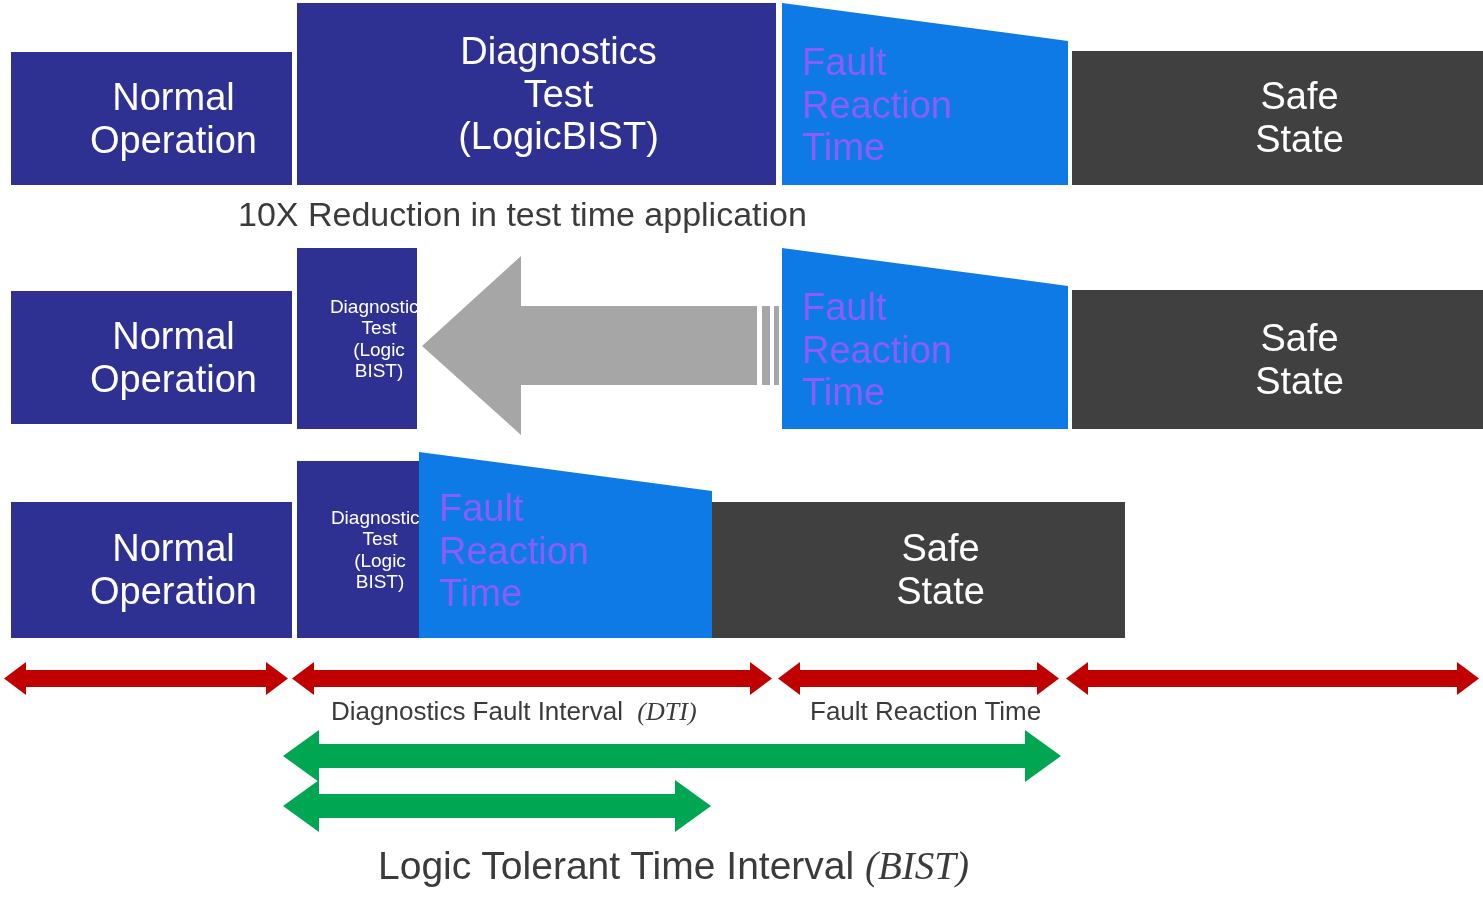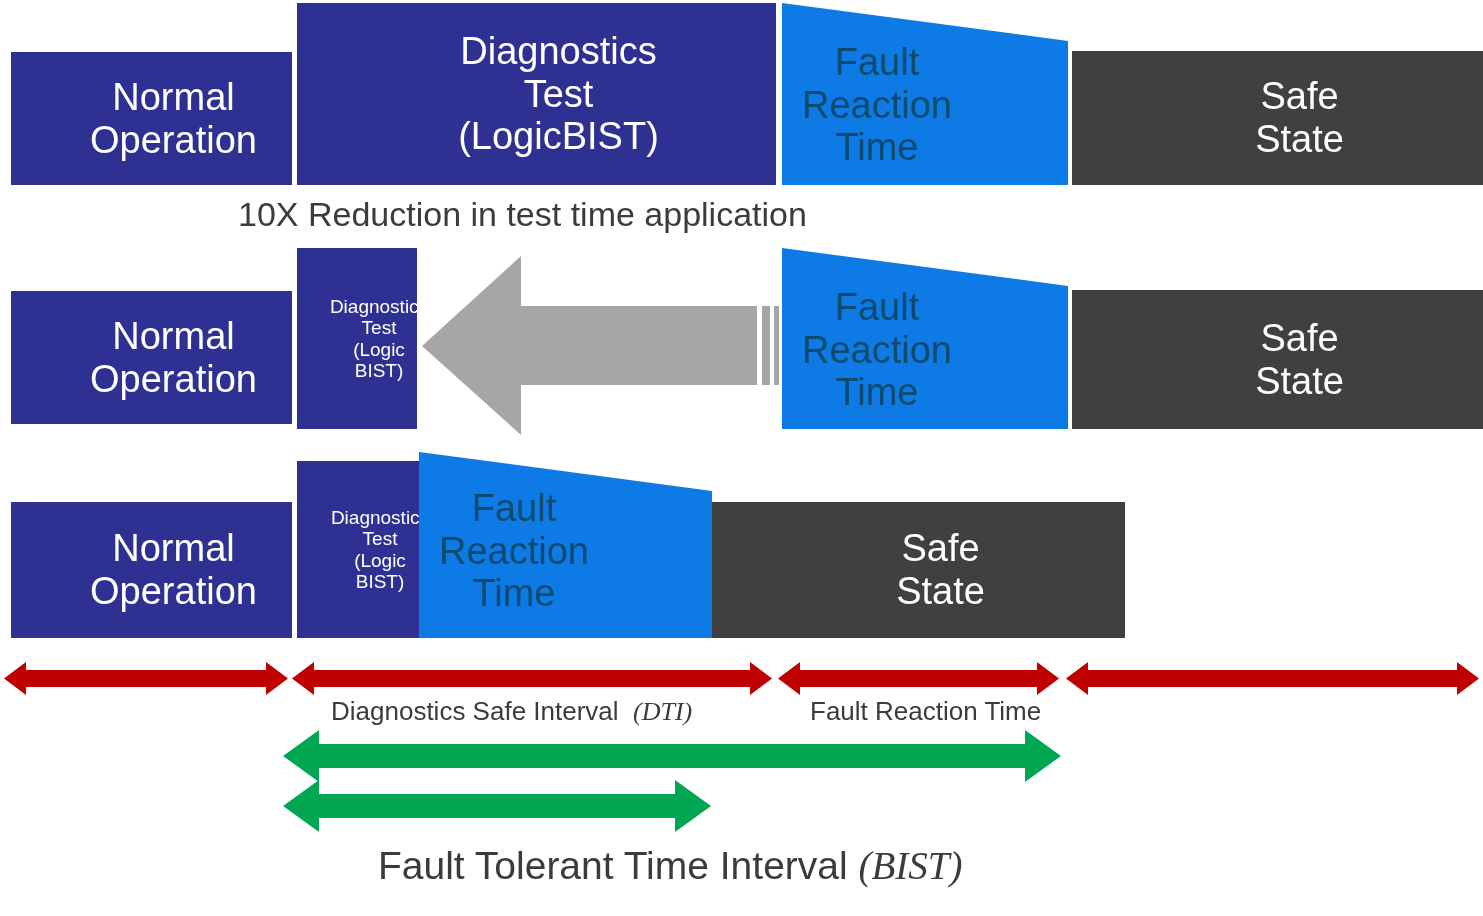--- a/index.html
+++ b/index.html
@@ -33,22 +33,22 @@
   }
   .navy   { background: #2f3192; }
   .steel  { background: #404040; }
 
   .trap {
     position: absolute;
   }
   .trap svg { display: block; }
   .trap-label {
     position: absolute;
-    color: #0c4a6e;
-    text-align: center;
+    color: #8b5cf6;
+    text-align: left;
     line-height: 1.12;
     white-space: pre-line;
     font-family: "Liberation Sans", sans-serif;
     pointer-events: none;
   }
 
   .caption {
     position: absolute;
     color: #3b3b3b;
     font-family: "Liberation Sans", sans-serif;
@@ -180,24 +180,24 @@
     </g>
 
     <g>
       <rect x="313" y="794" width="368" height="24" fill="#00a651"></rect>
       <polygon points="283,806 319,780 319,832" fill="#00a651"></polygon>
       <polygon points="711,806 675,780 675,832" fill="#00a651"></polygon>
     </g>
   </svg>
 
   <div class="mixed-label" style="left:331px; top:696px; font-size:26px;">
-    <span>Diagnostics Safe Interval</span><span>&nbsp;&nbsp;</span><span class="abbr">(DTI)</span>
+    <span>Diagnostics Fault Interval</span><span>&nbsp;&nbsp;</span><span class="abbr">(DTI)</span>
   </div>
 
   <div class="mixed-label" style="left:810px; top:696px; font-size:26px;">
     <span>Fault Reaction Time</span>
   </div>
 
   <div class="mixed-label" style="left:378px; top:843px; font-size:39px;">
-    <span>Fault Tolerant Time Interval </span><span class="abbr">(BIST)</span>
+    <span>Logic Tolerant Time Interval </span><span class="abbr">(BIST)</span>
   </div>
 
 </div>
 
 </body></html>

